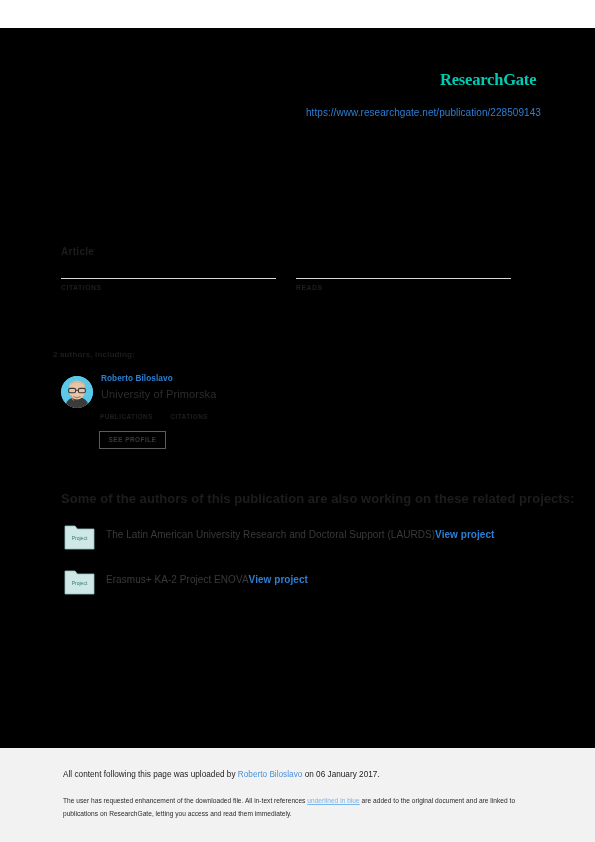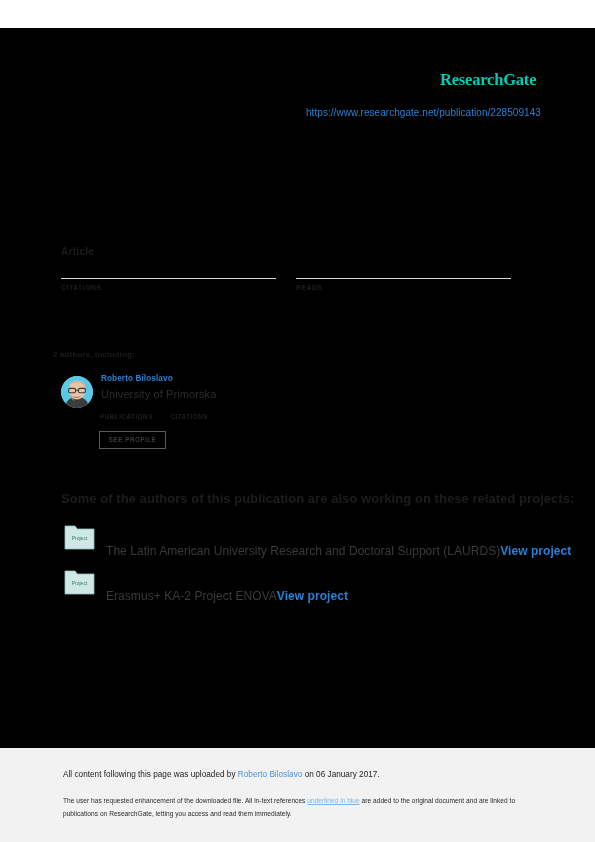--- a/index.html
+++ b/index.html
@@ -199,22 +199,22 @@
 
   .project-icon {
     position: absolute;
     left: 0; top: 0;
     width: 31px; height: 26px;
   }
   .project-icon svg { display: block; }
 
   .project-text {
     position: absolute;
-    left: 42px; top: 20px;
-    font-size: 12px;
+    left: 42px; top: 5px;
+    font-size: 10px;
     color: #3a3a3a;
     letter-spacing: 0.05px;
     white-space: nowrap;
   }
   .project-link {
     color: #2b7fd4;
     font-weight: 700;
     cursor: pointer;
   }
 

